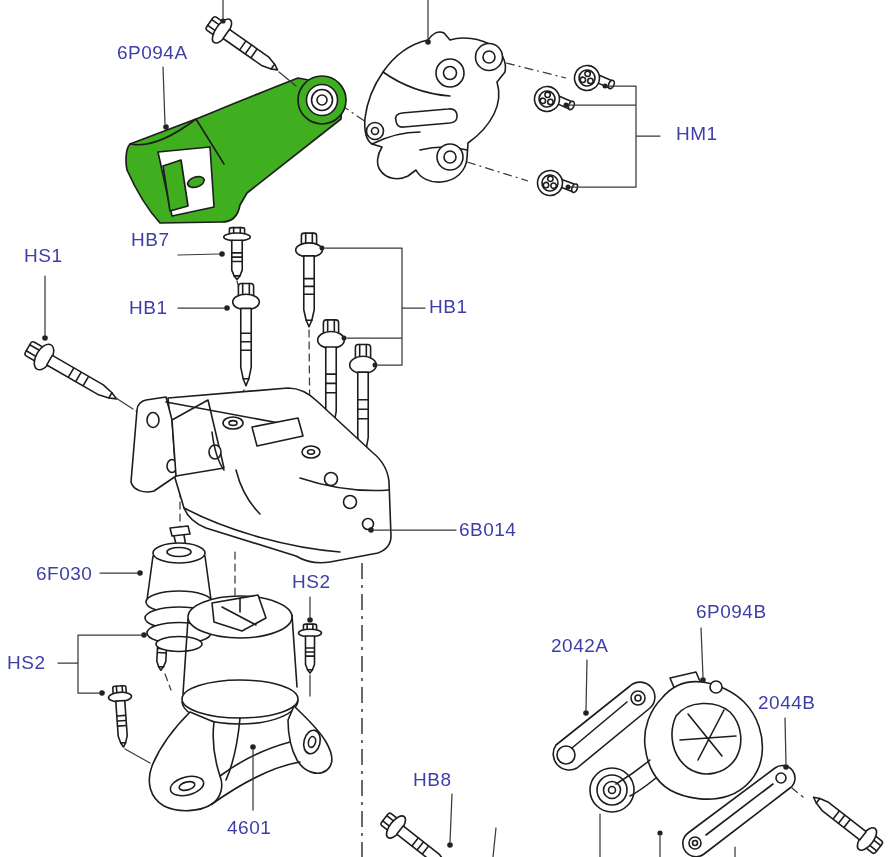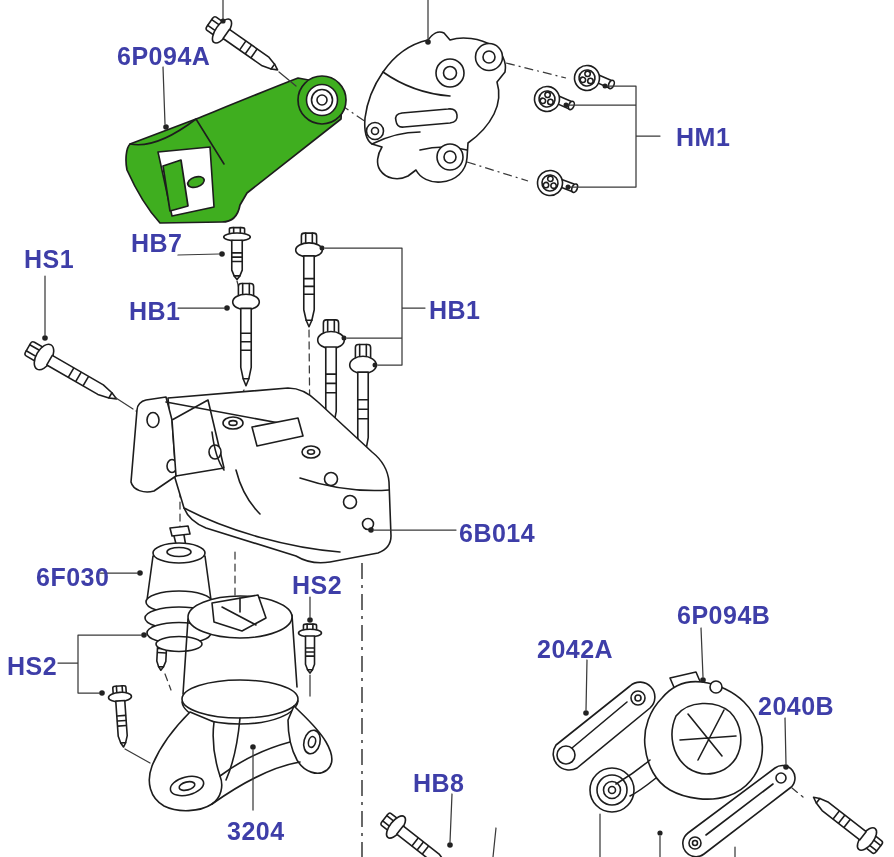--- a/index.html
+++ b/index.html
@@ -14,21 +14,21 @@
   svg *{vector-effect:non-scaling-stroke;}
   .ln{stroke:var(--line);stroke-width:1.6;fill:none;stroke-linecap:round;stroke-linejoin:round;}
   .fw{fill:#ffffff;stroke:var(--line);stroke-width:1.6;stroke-linecap:round;stroke-linejoin:round;}
   .grn{fill:var(--highlight);stroke:var(--line);stroke-width:1.7;stroke-linejoin:round;}
   .thin{stroke:#3a3a3a;stroke-width:1.25;fill:none;stroke-linecap:round;}
   .dash{stroke:#3a3a3a;stroke-width:1.25;fill:none;stroke-dasharray:7 5;stroke-linecap:round;}
   .dashdot{stroke:#3a3a3a;stroke-width:1.25;fill:none;stroke-dasharray:9 4 2 4;}
   .divider{stroke:#444;stroke-width:1.6;fill:none;stroke-dasharray:16 6 3 6;}
   .dot{fill:#222;stroke:none;}
   .plabel{
-    position:absolute;color:var(--label);font-weight:bold;font-size:25px;
+    position:absolute;color:var(--label);font-weight:normal;font-size:19px;
     letter-spacing:.5px;white-space:nowrap;user-select:none;
   }
 </style>
 </head>
 <body>
 
 <div class="canvas">
 
 <svg width="894" height="857" viewBox="0 0 894 857">
   <defs>
@@ -275,19 +275,19 @@
 <div class="plabel" style="left:117px;top:42px">6P094A</div>
 <div class="plabel" style="left:676px;top:123px">HM1</div>
 <div class="plabel" style="left:24px;top:245px">HS1</div>
 <div class="plabel" style="left:131px;top:229px">HB7</div>
 <div class="plabel" style="left:129px;top:297px">HB1</div>
 <div class="plabel" style="left:429px;top:296px">HB1</div>
 <div class="plabel" style="left:459px;top:519px">6B014</div>
 <div class="plabel" style="left:36px;top:563px">6F030</div>
 <div class="plabel" style="left:292px;top:571px">HS2</div>
 <div class="plabel" style="left:7px;top:652px">HS2</div>
-<div class="plabel" style="left:227px;top:817px">3204</div>
+<div class="plabel" style="left:227px;top:817px">4601</div>
 <div class="plabel" style="left:413px;top:769px">HB8</div>
-<div class="plabel" style="left:537px;top:635px">2042A</div>
-<div class="plabel" style="left:677px;top:601px">6P094B</div>
-<div class="plabel" style="left:758px;top:692px">2040B</div>
+<div class="plabel" style="left:551px;top:635px">2042A</div>
+<div class="plabel" style="left:696px;top:601px">6P094B</div>
+<div class="plabel" style="left:758px;top:692px">2044B</div>
 
 </div>
 
 </body></html>

